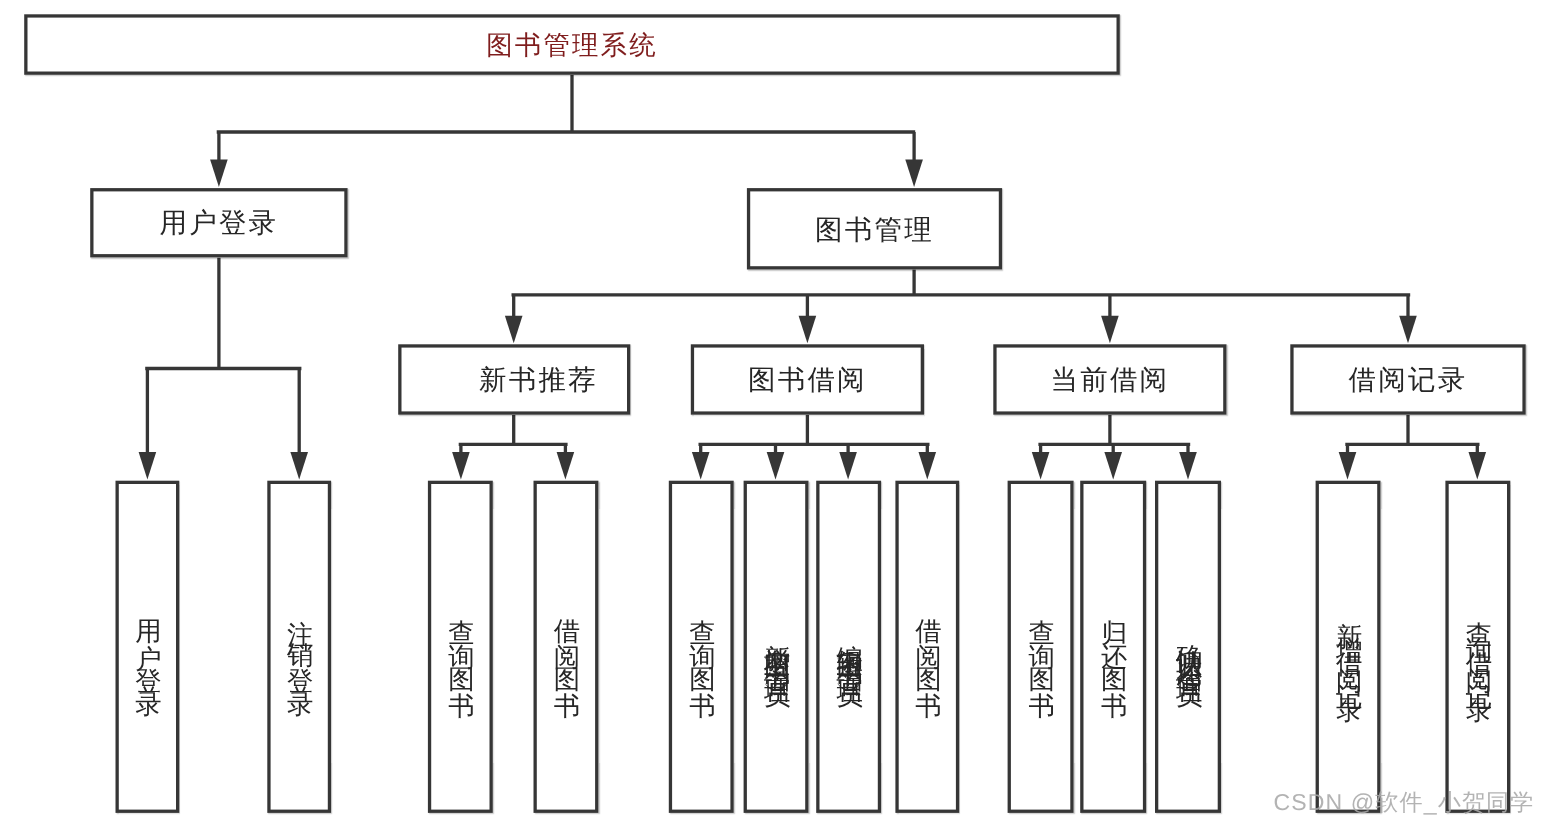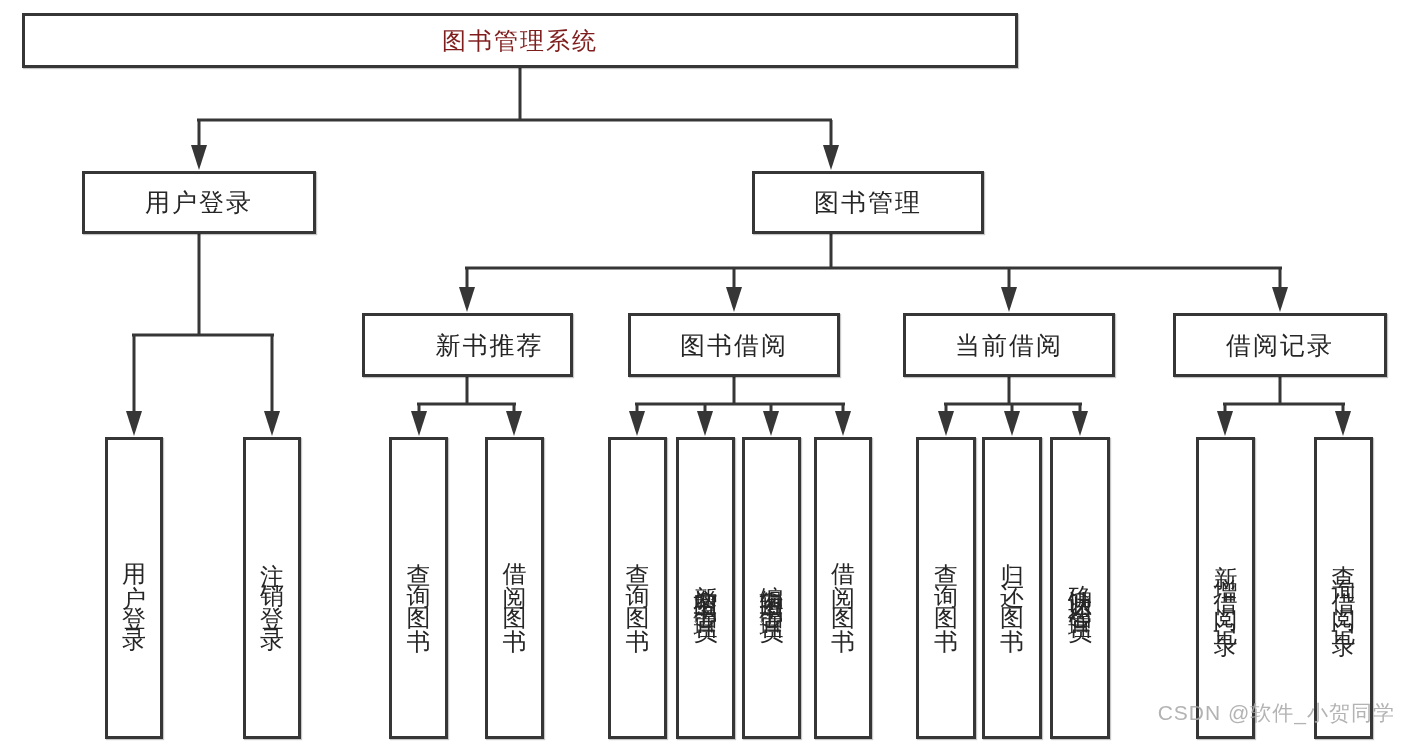--- a/index.html
+++ b/index.html
@@ -50,21 +50,21 @@
     font-size: 24px;
     color: #262626;
     line-height: 1;
   }
   .ls-short { letter-spacing: 22px; }
   .ls-med   { letter-spacing: 14px; }
   .ls-long  { letter-spacing: 5px;  }
   .watermark {
     position: absolute;
     right: 10px;
-    bottom: 20px;
+    bottom: 4px;
     font-size: 21px;
     color: rgba(168,168,168,0.88);
     letter-spacing: 1px;
     z-index: 20;
     white-space: nowrap;
     margin-left: 31px;
   }
 </style>
 </head>
 <body>
@@ -111,21 +111,21 @@
     </g>
   </svg>
 
   <div class="box" style="left:22px; top:13px; width:996px; height:55px;">
     <span class="title-label">图书管理系统</span>
   </div>
 
   <div class="box" style="left:82px; top:171px; width:234px; height:63px;">
     <span class="h-label">用户登录</span>
   </div>
-  <div class="box" style="left:752px; top:171px; width:232px; height:63px;">
+  <div class="box" style="left:679px; top:171px; width:232px; height:74px;">
     <span class="h-label">图书管理</span>
   </div>
 
   <div class="box" style="left:362px; top:313px; width:211px; height:64px;padding-left:44px;">
     <span class="h-label">新书推荐</span>
   </div>
   <div class="box" style="left:903px; top:313px; width:212px; height:64px;">
     <span class="h-label">当前借阅</span>
   </div>
   <div class="box" style="left:628px; top:313px; width:212px; height:64px;">

